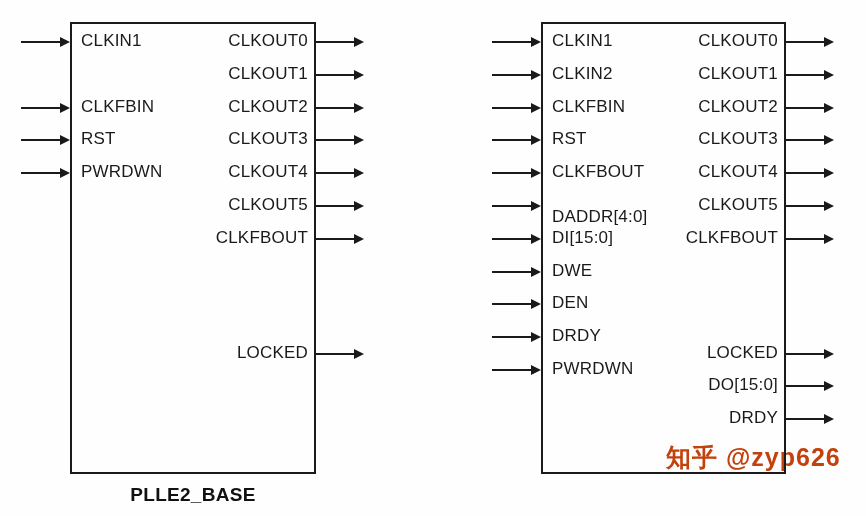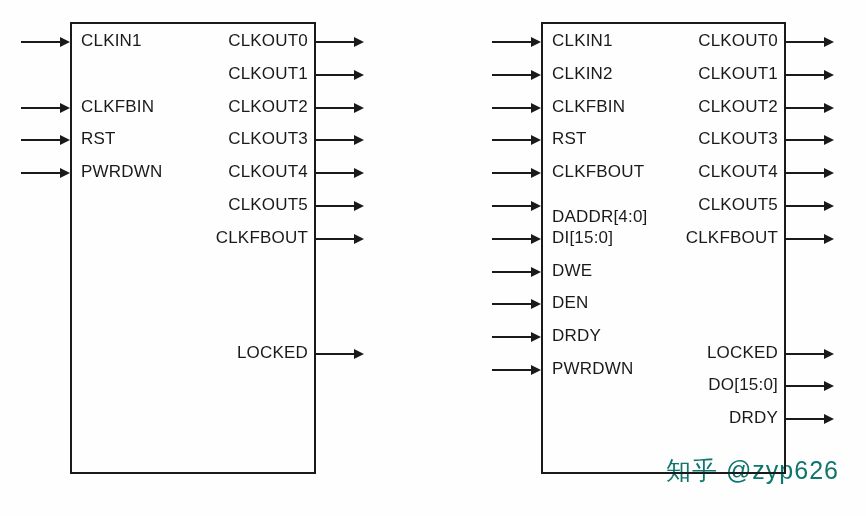--- a/index.html
+++ b/index.html
@@ -62,21 +62,21 @@
     position: absolute;
     font-size: 25px;
     letter-spacing: 1px;
     white-space: nowrap;
   }
 </style>
 </head>
 <body>
 
 <div id="canvas">
-  <div class="watermark" style="left: 666px; top: 454px; color: #0f766e;">知乎 @zyp626</div>
+  <div class="watermark" style="left: 666px; top: 441px; color: #c2410c; font-weight: bold;">知乎 @zyp626</div>
 <div class="block" style="left: 70px; top: 22px; width: 246px; height: 452px; border-color: rgb(26, 26, 26);"></div>
     <div class="arrow" style="left: 21px; top: 37px; width: 49px;">
       <span class="shaft" style="width: 40px; background: rgb(26, 26, 26);"></span>
       <span class="head" style="border-left-color: rgb(26, 26, 26);"></span>
     </div>
     <div class="pin-label" style="left: 81px; top: 42px;">CLKIN1</div>
     <div class="arrow" style="left: 21px; top: 102.6px; width: 49px;">
       <span class="shaft" style="width: 40px; background: rgb(26, 26, 26);"></span>
       <span class="head" style="border-left-color: rgb(26, 26, 26);"></span>
     </div>
@@ -124,20 +124,21 @@
     <div class="arrow" style="left: 316px; top: 233.8px; width: 48px;">
       <span class="shaft" style="width: 39px; background: rgb(26, 26, 26);"></span>
       <span class="head" style="border-left-color: rgb(26, 26, 26);"></span>
     </div>
     <div class="pin-label" style="right: 558px; top: 238.8px;">CLKFBOUT</div>
     <div class="arrow" style="left: 316px; top: 348.6px; width: 48px;">
       <span class="shaft" style="width: 39px; background: rgb(26, 26, 26);"></span>
       <span class="head" style="border-left-color: rgb(26, 26, 26);"></span>
     </div>
     <div class="pin-label" style="right: 558px; top: 353.6px;">LOCKED</div>
+    <div class="block-title" style="left: 70px; width: 246px; top: 484px;">PLLE2_BASE</div>
     <div class="block" style="left: 541px; top: 22px; width: 245px; height: 452px; border-color: rgb(26, 26, 26);"></div>
     <div class="arrow" style="left: 492px; top: 37px; width: 49px;">
       <span class="shaft" style="width: 40px; background: rgb(26, 26, 26);"></span>
       <span class="head" style="border-left-color: rgb(26, 26, 26);"></span>
     </div>
     <div class="pin-label" style="left: 552px; top: 42px;">CLKIN1</div>
     <div class="arrow" style="left: 492px; top: 69.8px; width: 49px;">
       <span class="shaft" style="width: 40px; background: rgb(26, 26, 26);"></span>
       <span class="head" style="border-left-color: rgb(26, 26, 26);"></span>
     </div>

